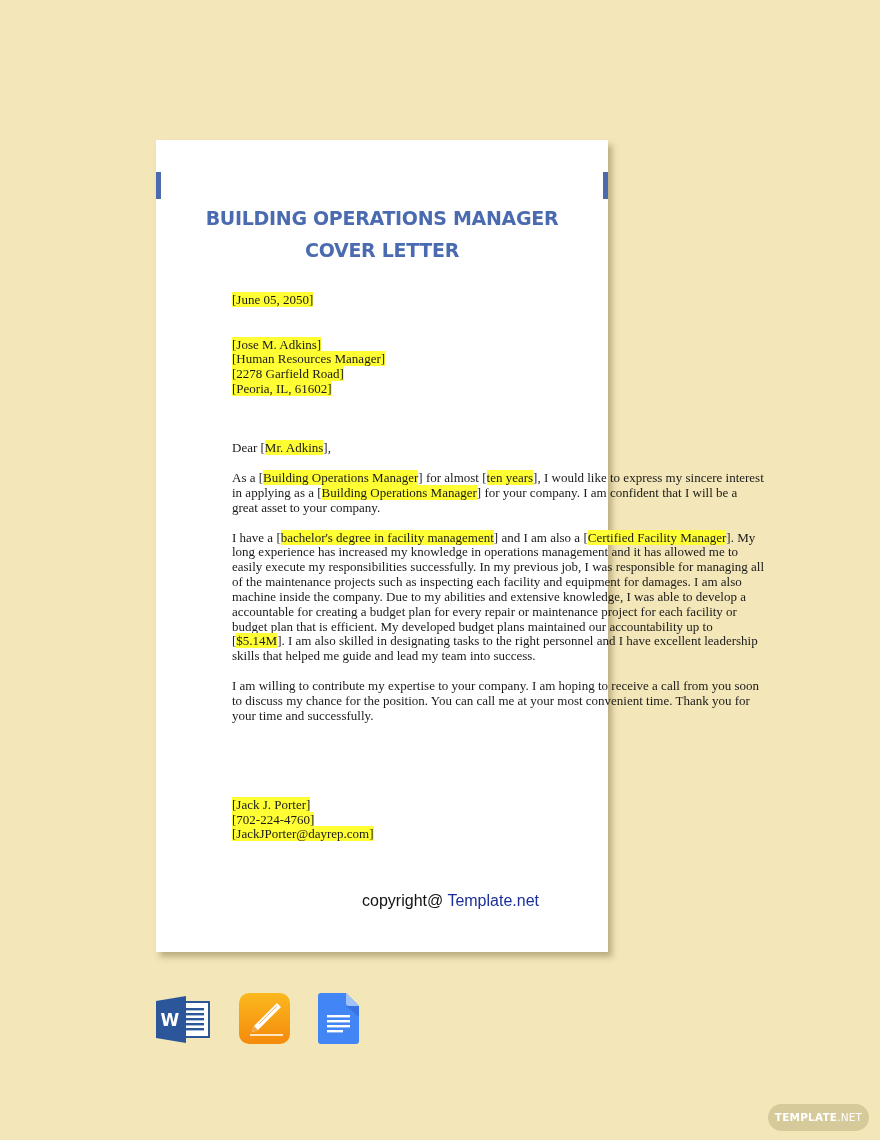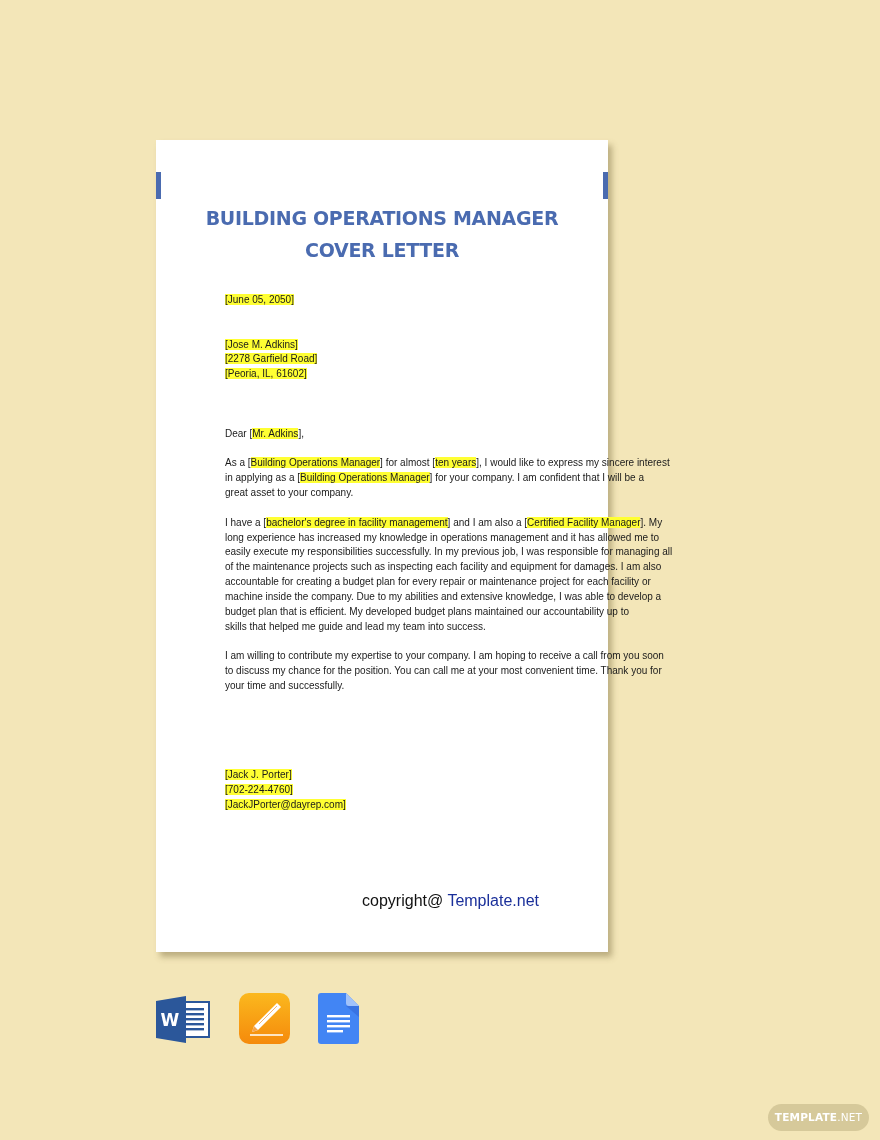--- a/index.html
+++ b/index.html
@@ -30,24 +30,24 @@
     text-align: center;
     color: #4a6bb0;
     font-family: "DejaVu Sans", sans-serif;
     font-weight: bold;
     font-size: 19px;
     line-height: 32px;
     letter-spacing: -0.3px;
   }
   .body {
     position: absolute;
-    left: 69px; top: 153px;
+    left: 76px; top: 153px;
     width: 440px;
-    font-family: Liberation Sans, sans-serif;
-    font-size: 10px;
+    font-family: Liberation Serif, serif;
+    font-size: 13px;
     line-height: 14.85px;
     color: #1a1a1a;
   }
   .hl { background: #ffff33; }
   .line { white-space: nowrap; }
   .gap1 { height: 14.85px; }
   .copyright {
     position: absolute;
     right: 69px; top: 752px;
     font-family: "Liberation Sans", sans-serif;
@@ -84,20 +84,21 @@
     <div>COVER LETTER</div>
   </div>
 
   <div class="body">
     <div class="line"><span class="hl">[June 05, 2050]</span></div>
     <div class="gap1"></div>
       <div class="gap1"></div>
 
     <div>
       <div class="line"><span class="hl">[Jose M. Adkins]</span></div>
+      <div class="line"><span class="hl">[Human Resources Manager]</span></div>
       <div class="line"><span class="hl">[2278 Garfield Road]</span></div>
       <div class="line"><span class="hl">[Peoria, IL, 61602]</span></div>
     </div>
     <div class="gap1"></div>
       <div class="gap1"></div>
       <div class="gap1"></div>
 
     <div class="line">
       <span>Dear [</span><span class="hl">Mr. Adkins</span><span>],</span>
     </div>
@@ -114,23 +115,26 @@
     </div>
     <div class="gap1"></div>
 
     <div>
       <div class="line">
         <span>I have a [</span><span class="hl">bachelor's degree in facility management</span><span>] and I am also a [</span><span class="hl">Certified Facility Manager</span><span>]. My</span>
       </div>
       <div class="line">long experience has increased my knowledge in operations management and it has allowed me to</div>
       <div class="line">easily execute my responsibilities successfully. In my previous job, I was responsible for managing all</div>
       <div class="line">of the maintenance projects such as inspecting each facility and equipment for damages. I am also</div>
+      <div class="line">machine inside the company. Due to my abilities and extensive knowledge, I was able to develop a</div>
       <div class="line">accountable for creating a budget plan for every repair or maintenance project for each facility or</div>
-      <div class="line">machine inside the company. Due to my abilities and extensive knowledge, I was able to develop a</div>
       <div class="line">budget plan that is efficient. My developed budget plans maintained our accountability up to</div>
+      <div class="line">
+        <span>[</span><span class="hl">$5.14M</span><span>]. I am also skilled in designating tasks to the right personnel and I have excellent leadership</span>
+      </div>
       <div class="line">skills that helped me guide and lead my team into success.</div>
     </div>
     <div class="gap1"></div>
 
     <div>
       <div class="line">I am willing to contribute my expertise to your company. I am hoping to receive a call from you soon</div>
       <div class="line">to discuss my chance for the position. You can call me at your most convenient time. Thank you for</div>
       <div class="line">your time and successfully.</div>
     </div>
     <div class="gap1"></div>

